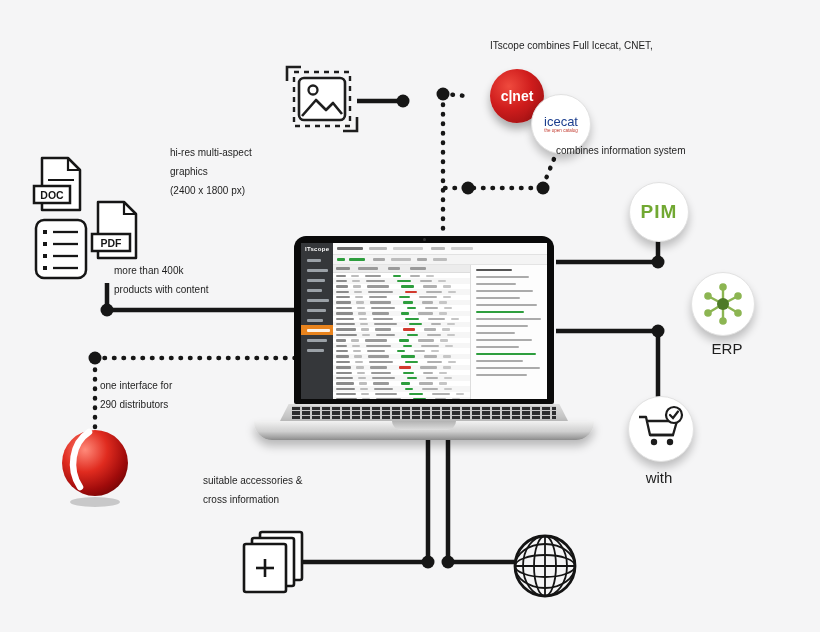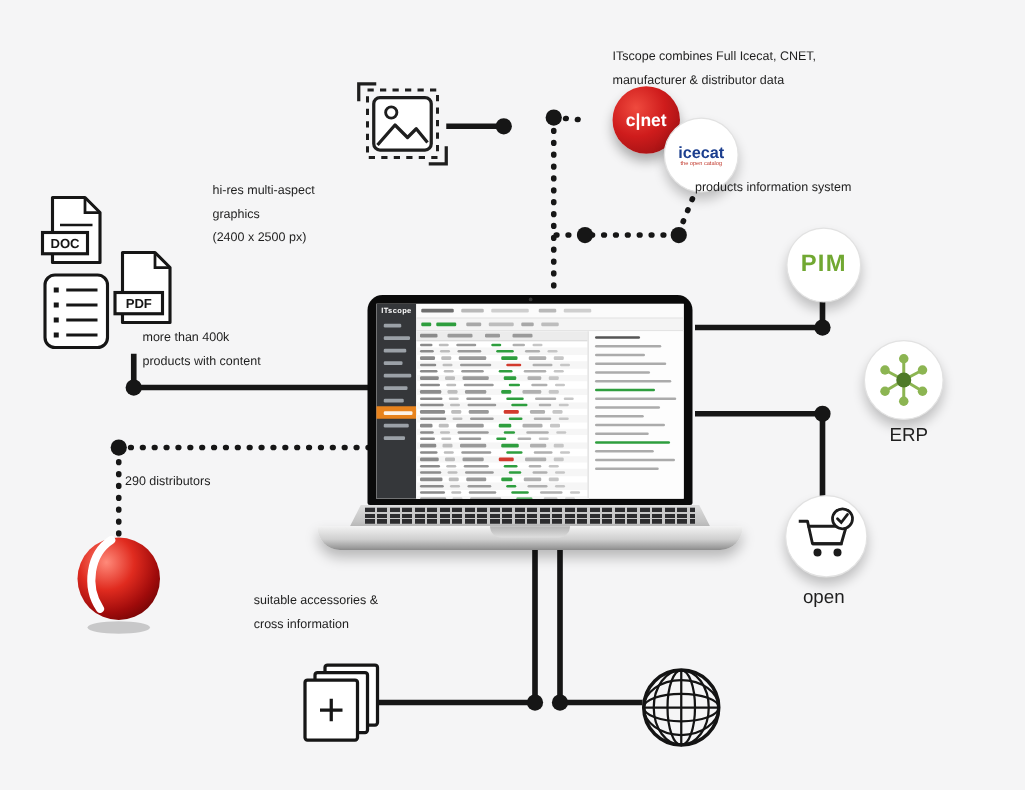--- a/index.html
+++ b/index.html
@@ -43,21 +43,21 @@
                          repeating-linear-gradient(90deg,#2d2d2f 0 8px,#c9c9c9 8px 10px);}
   .front{position:absolute;left:0;right:0;top:17px;height:19px;border-radius:0 0 18px 18px;
          background:linear-gradient(180deg,#f2f2f2,#cfcfcf 55%,#9c9c9c 90%,#8a8a8a);
          box-shadow:0 6px 10px rgba(0,0,0,.25);}
   .notch{position:absolute;left:50%;top:0;width:64px;height:9px;margin-left:-32px;border-radius:0 0 9px 9px;
          background:linear-gradient(#b2b2b2,#dedede);}
 
   .cnet{color:#fff;font-weight:bold;font-size:14px;border:none;
         background:radial-gradient(circle at 35% 32%,#ef4a3e 0%,#cf1c1c 45%,#8c0d10 100%);
         box-shadow:0 6px 9px rgba(0,0,0,.3);}
-  .icecat-name{font-weight:bold;font-size:13px;color:#1b3e8e;line-height:13px;}
+  .icecat-name{font-weight:normal;font-size:13px;color:#1b3e8e;line-height:13px;}
   .icecat-tag{font-size:4.5px;color:#c23a2e;line-height:6px;}
   .pim-text{font-weight:bold;font-size:19px;color:#71a832;letter-spacing:1px;}
 </style>
 </head>
 <body>
 
 <div class="stage">
 
   <svg class="lines" width="820" height="632">
     <path class="solid" d="M357,101 H401"></path>
@@ -88,38 +88,37 @@
     <rect x="12" y="10" width="56" height="54" fill="none" stroke="#1e1e1e" stroke-width="2.4" stroke-dasharray="5 5"></rect>
     <path d="M5,19 V5 H19" fill="none" stroke="#1e1e1e" stroke-width="2.6"></path>
     <path d="M75,55 V69 H61" fill="none" stroke="#1e1e1e" stroke-width="2.6"></path>
     <rect x="17" y="16" width="46" height="42" rx="5" fill="#ffffff" stroke="#1e1e1e" stroke-width="2.6"></rect>
     <circle cx="31" cy="28" r="4.5" fill="none" stroke="#1e1e1e" stroke-width="2.3"></circle>
     <path d="M20,54 L34,38 L44,48 L51,41 L60,52" fill="none" stroke="#1e1e1e" stroke-width="2.6" stroke-linejoin="round"></path>
   </svg>
   <div class="txt" style="left:170px;top:143px;width:200px">
     <div>hi-res multi-aspect</div>
     <div>graphics</div>
-    <div>(2400 x 2500 px)</div>
+    <div>(2400 x 1800 px)</div>
   </div>
 
   <div class="txt" style="left:490px;top:36px;width:325px">
     <div>ITscope combines Full Icecat, CNET,</div>
-    <div>manufacturer &amp; distributor data</div>
   </div>
 
   <div class="badge cnet" style="left:490px;top:69px;width:54px;height:54px">
     <span>c|net</span>
   </div>
   <div class="badge" style="left:531px;top:94px;width:58px;height:58px">
     <span class="icecat-name">icecat</span>
     <span class="icecat-tag">the open catalog</span>
   </div>
 
   <div class="txt" style="left:556px;top:141px;width:264px">
-    <div>products information system</div>
+    <div>combines information system</div>
   </div>
   <div class="badge" style="left:629px;top:182px;width:58px;height:58px">
     <span class="pim-text">PIM</span>
   </div>
 
   <div class="badge" style="left:691px;top:272px;width:62px;height:62px">
     <svg width="62" height="62">
       <g stroke="#8cb552" stroke-width="2.4">
         <line x1="31" y1="31" x2="31" y2="14"></line>
           <line x1="31" y1="31" x2="46" y2="23"></line>
@@ -144,21 +143,21 @@
   <div class="badge" style="left:628px;top:396px;width:64px;height:64px">
     <svg width="64" height="64">
       <path d="M10,20 H17 L21,38 H45" fill="none" stroke="#1c1c1c" stroke-width="2.3" stroke-linejoin="round"></path>
       <path d="M17,24 H48 L44,38 H21" fill="none" stroke="#1c1c1c" stroke-width="2.3" stroke-linejoin="round"></path>
       <circle cx="25" cy="45" r="3.2" fill="#1c1c1c"></circle>
       <circle cx="41" cy="45" r="3.2" fill="#1c1c1c"></circle>
       <circle cx="45" cy="18" r="8" fill="#ffffff" stroke="#1c1c1c" stroke-width="2.2"></circle>
       <path d="M41,18 L44,21 L49,14.5" fill="none" stroke="#1c1c1c" stroke-width="2.2" stroke-linecap="round"></path>
     </svg>
   </div>
-  <div class="badge-label" style="left:609px;top:469px;width:100px">open</div>
+  <div class="badge-label" style="left:609px;top:469px;width:100px">with</div>
 
   <svg class="abs" style="left:510px;top:531px" width="70" height="70">
     <g fill="none" stroke="#141414">
       <circle cx="35" cy="35" r="30" stroke-width="2.8"></circle>
       <ellipse cx="35" cy="35" rx="11" ry="30" stroke-width="1.8"></ellipse>
       <ellipse cx="35" cy="35" rx="22" ry="30" stroke-width="1.8"></ellipse>
       <ellipse cx="35" cy="35" rx="30" ry="11" stroke-width="1.8"></ellipse>
       <ellipse cx="35" cy="35" rx="30" ry="22" stroke-width="1.8"></ellipse>
       <line x1="5" y1="35" x2="65" y2="35" stroke-width="1.8"></line>
       <line x1="35" y1="5" x2="35" y2="65" stroke-width="1.8"></line>
@@ -171,20 +170,21 @@
   </div>
   <svg class="abs" style="left:238px;top:528px" width="70" height="68">
     <rect x="22" y="4" width="42" height="48" rx="2" fill="#ffffff" stroke="#161616" stroke-width="2.6"></rect>
     <rect x="14" y="10" width="42" height="48" rx="2" fill="#ffffff" stroke="#161616" stroke-width="2.6"></rect>
     <rect x="6" y="16" width="42" height="48" rx="2" fill="#ffffff" stroke="#161616" stroke-width="2.6"></rect>
     <line x1="27" y1="31" x2="27" y2="49" stroke="#161616" stroke-width="2.6"></line>
     <line x1="18" y1="40" x2="36" y2="40" stroke="#161616" stroke-width="2.6"></line>
   </svg>
 
   <div class="txt" style="left:100px;top:376px;width:200px">
+    <div>one interface for</div>
     <div>290 distributors</div>
   </div>
   <svg class="abs" style="left:59px;top:424px" width="72" height="84">
     <defs>
       <radialGradient id="rg" cx="35%" cy="30%" r="75%">
         <stop offset="0%" stop-color="#ff8a7a"></stop>
         <stop offset="45%" stop-color="#e02b1f"></stop>
         <stop offset="82%" stop-color="#a00b0b"></stop>
         <stop offset="100%" stop-color="#7c0606"></stop>
       </radialGradient>

